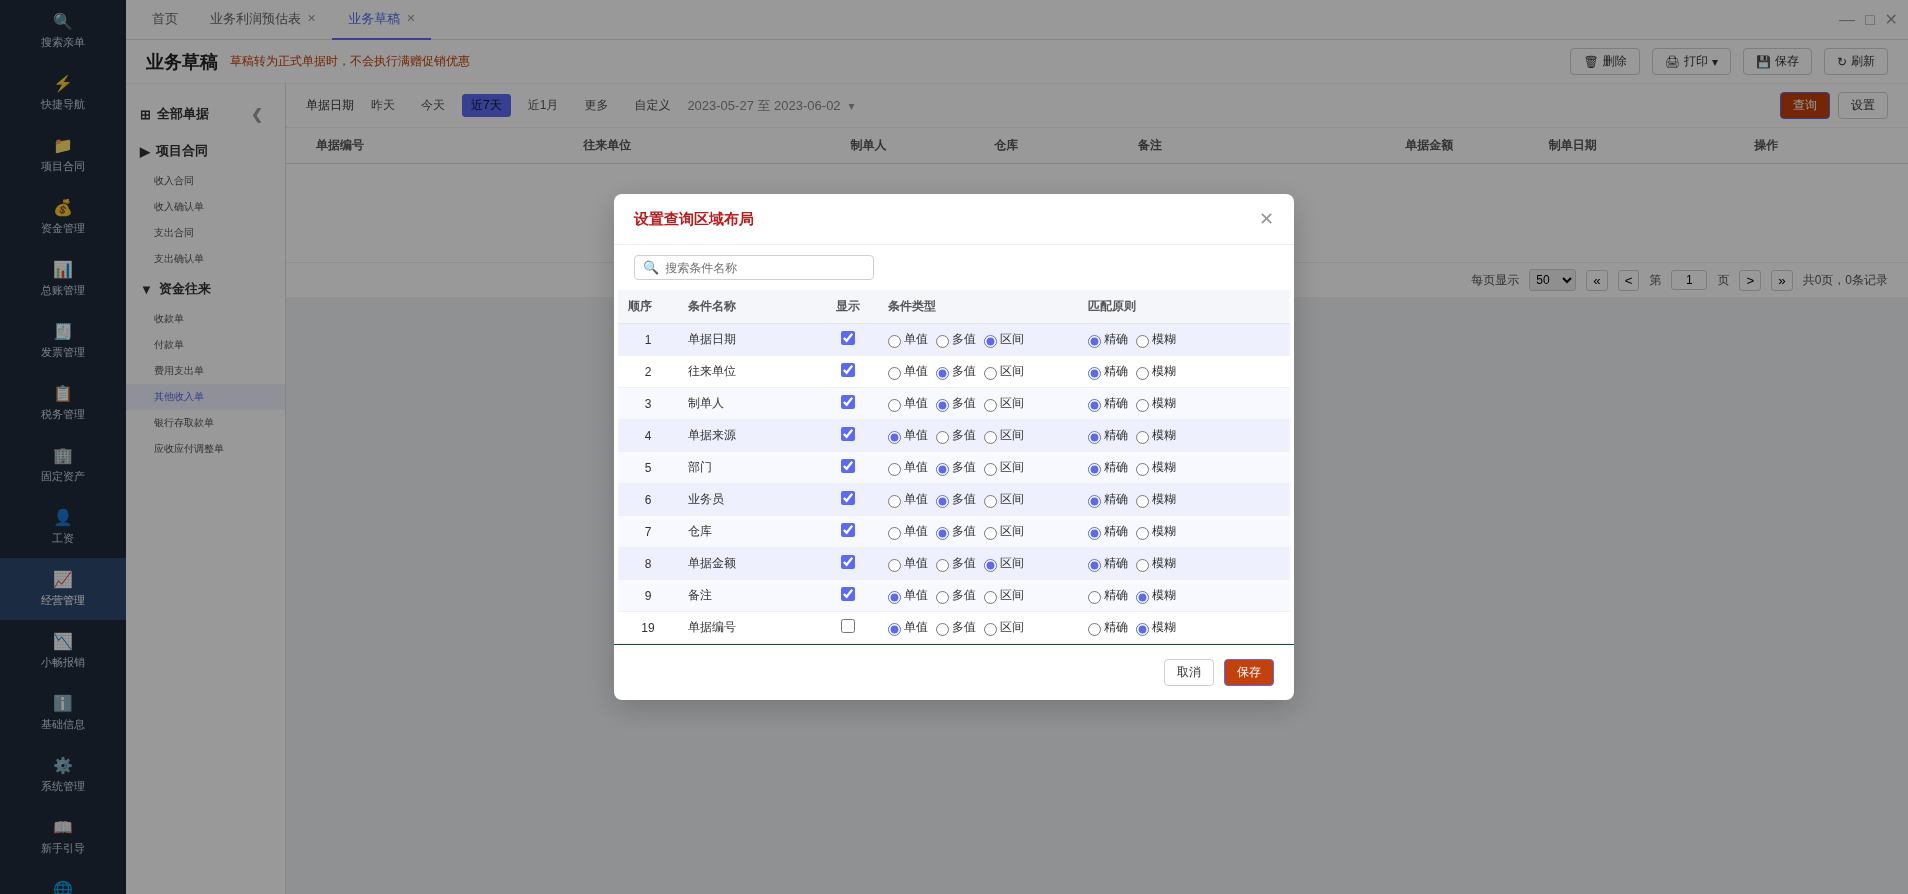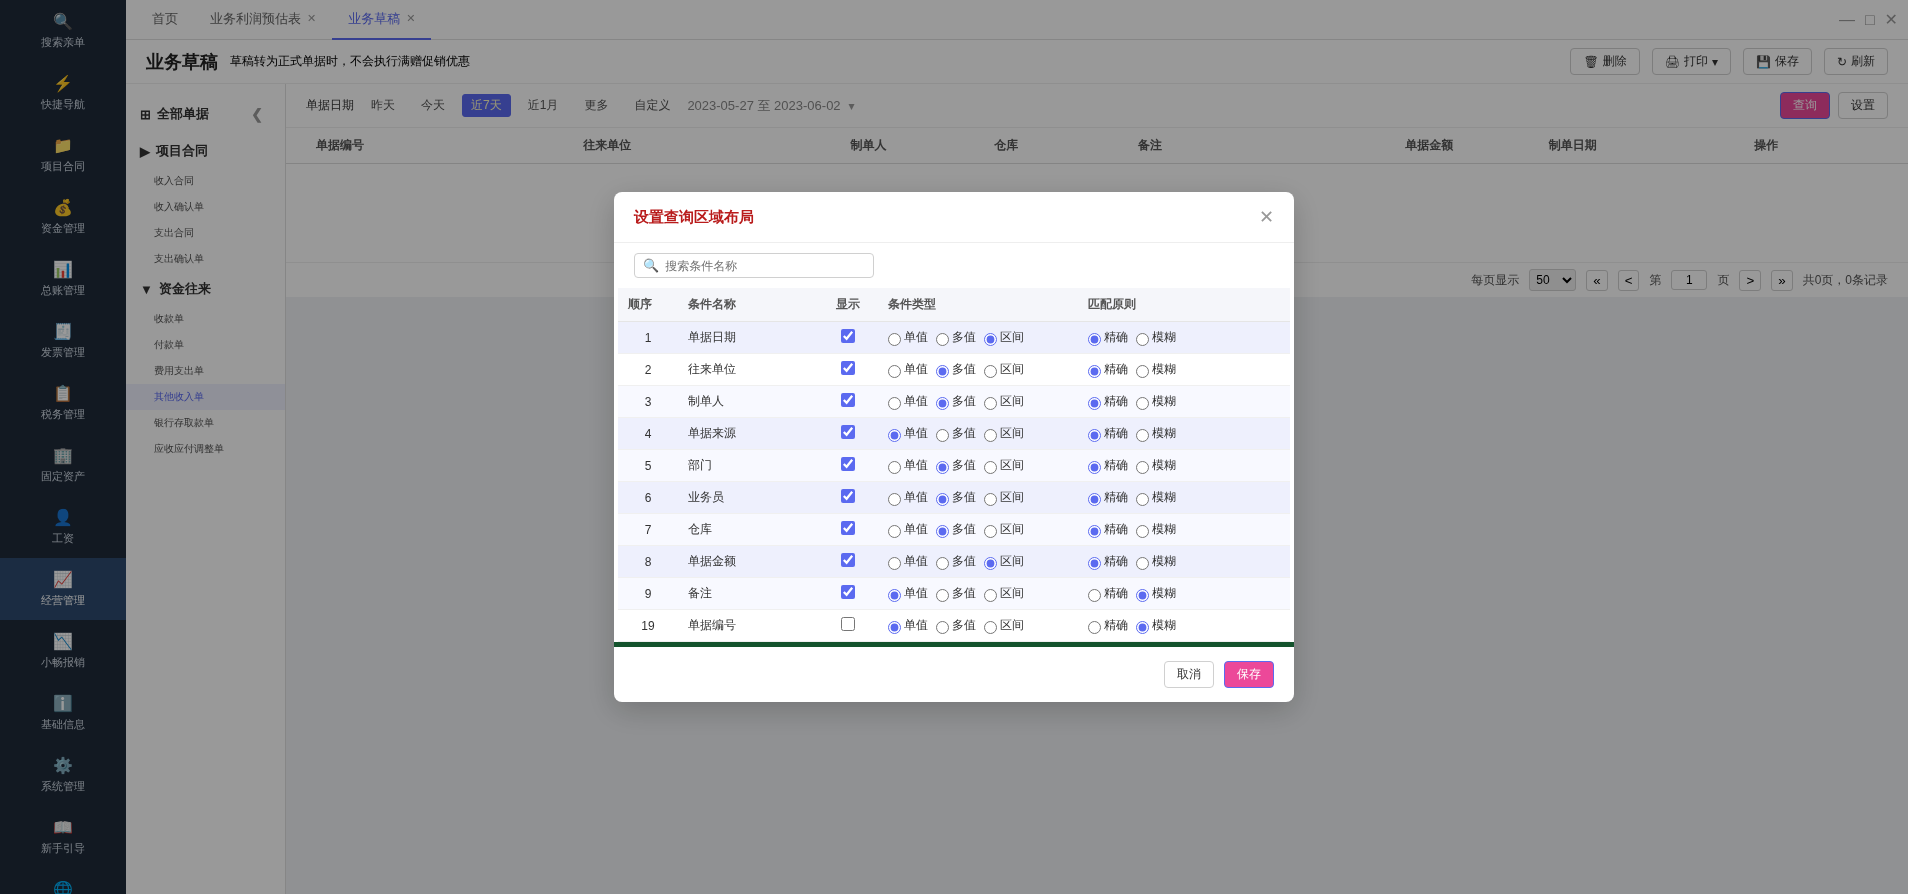--- a/index.html
+++ b/index.html
@@ -20,30 +20,30 @@
     
     .top-tabs { background: #fff; border-bottom: 1px solid #e0e0e0; display: flex; align-items: center; height: 40px; padding: 0 10px; }
     .tab { padding: 0 16px; height: 40px; display: flex; align-items: center; cursor: pointer; font-size: 13px; color: #666; border-bottom: 2px solid transparent; }
     .tab.active { color: #5b6af0; border-bottom: 2px solid #5b6af0; font-weight: 500; }
     .tab-close { margin-left: 6px; color: #999; font-size: 11px; cursor: pointer; }
     .top-right { margin-left: auto; display: flex; align-items: center; gap: 10px; color: #999; font-size: 16px; }
 
     
     .page-header { background: #fff; padding: 8px 20px; display: flex; align-items: center; border-bottom: 1px solid #eee; }
     .page-title { font-size: 18px; font-weight: 600; color: #222; }
-    .page-subtitle { margin-left: 12px; font-size: 12px; color: #000000; }
+    .page-subtitle { margin-left: 12px; font-size: 12px; color: #c2410c; }
     .header-actions { margin-left: auto; display: flex; gap: 12px; align-items: center; }
     .btn { padding: 4px 12px; border-radius: 4px; cursor: pointer; font-size: 12px; border: 1px solid #d0d0d0; background: #fff; color: #333; }
-    .btn-primary { background: #ec4899; color: #fff; border-color: #5b6af0; }
+    .btn-primary { background: #c2410c; color: #fff; border-color: #5b6af0; }
     .btn-icon { display: flex; align-items: center; gap: 4px; }
 
     
     .toolbar { background: #fff; padding: 8px 20px; border-bottom: 1px solid #eee; display: flex; align-items: center; gap: 8px; }
     .date-btn { padding: 2px 8px; border-radius: 3px; cursor: pointer; font-size: 12px; border: 1px solid transparent; background: transparent; color: #555; }
-    .date-btn.active { background: #5b6af0; color: #fef9c3; border-color: #5b6af0; }
+    .date-btn.active { background: #5b6af0; color: #0f172a; border-color: #5b6af0; }
     .date-range { font-size: 13px; color: #888; }
     .toolbar-right { margin-left: auto; display: flex; gap: 8px; }
 
     
     .overlay { position: fixed; top: 0; left: 0; right: 0; bottom: 0; background: rgba(0,0,0,0.4); z-index: 100; }
 
     
     .dialog { position: fixed; top: 50%; left: 50%; transform: translate(-50%, -50%); background: #fff; border-radius: 8px; width: 680px; max-height: 650px; z-index: 200; box-shadow: 0 8px 30px rgba(0,0,0,0.2); display: flex; flex-direction: column; }
     .dialog-header { display: flex; align-items: center; justify-content: space-between; padding: 14px 20px; border-bottom: 1px solid #eee; }
     .dialog-title { font-size: 15px; font-weight: 600; color: #b91c1c; }
@@ -71,21 +71,21 @@
 
     
     .cb { width: 14px; height: 14px; accent-color: #5b6af0; cursor: pointer; }
 
     
     .radio-group { display: flex; align-items: center; gap: 8px; }
     .radio-item { display: flex; align-items: flex-end; gap: 3px; cursor: pointer; }
     .radio-item input { accent-color: #5b6af0; cursor: pointer; }
 
     
-    .dialog-footer { padding: 14px 20px; border-top: 5px solid #14532d; display: flex; justify-content: flex-end; gap: 10px; }
+    .dialog-footer { padding: 14px 20px; border-top: 1px solid #14532d; display: flex; justify-content: flex-end; gap: 10px; }
 
     
     .left-nav { width: 160px; background: #fff; border-right: 1px solid #e0e0e0; padding: 10px 0; }
     .nav-section-title { display: flex; align-items: center; gap: 6px; padding: 8px 14px; font-weight: 600; font-size: 13px; color: #333; cursor: pointer; }
     .nav-item { padding: 6px 28px; font-size: 10px; color: #555; cursor: pointer; }
     .nav-item.active { color: #5b6af0; background: #eef0fd; }
     .nav-section-arrow { font-size: 10px; color: #999; margin-left: auto; }
     .collapse-btn { padding: 4px 8px; cursor: pointer; color: #999; font-size: 14px; }
     .th { padding: 8px 10px; font-size: 12px; font-weight: 600; color: #555; }
 

